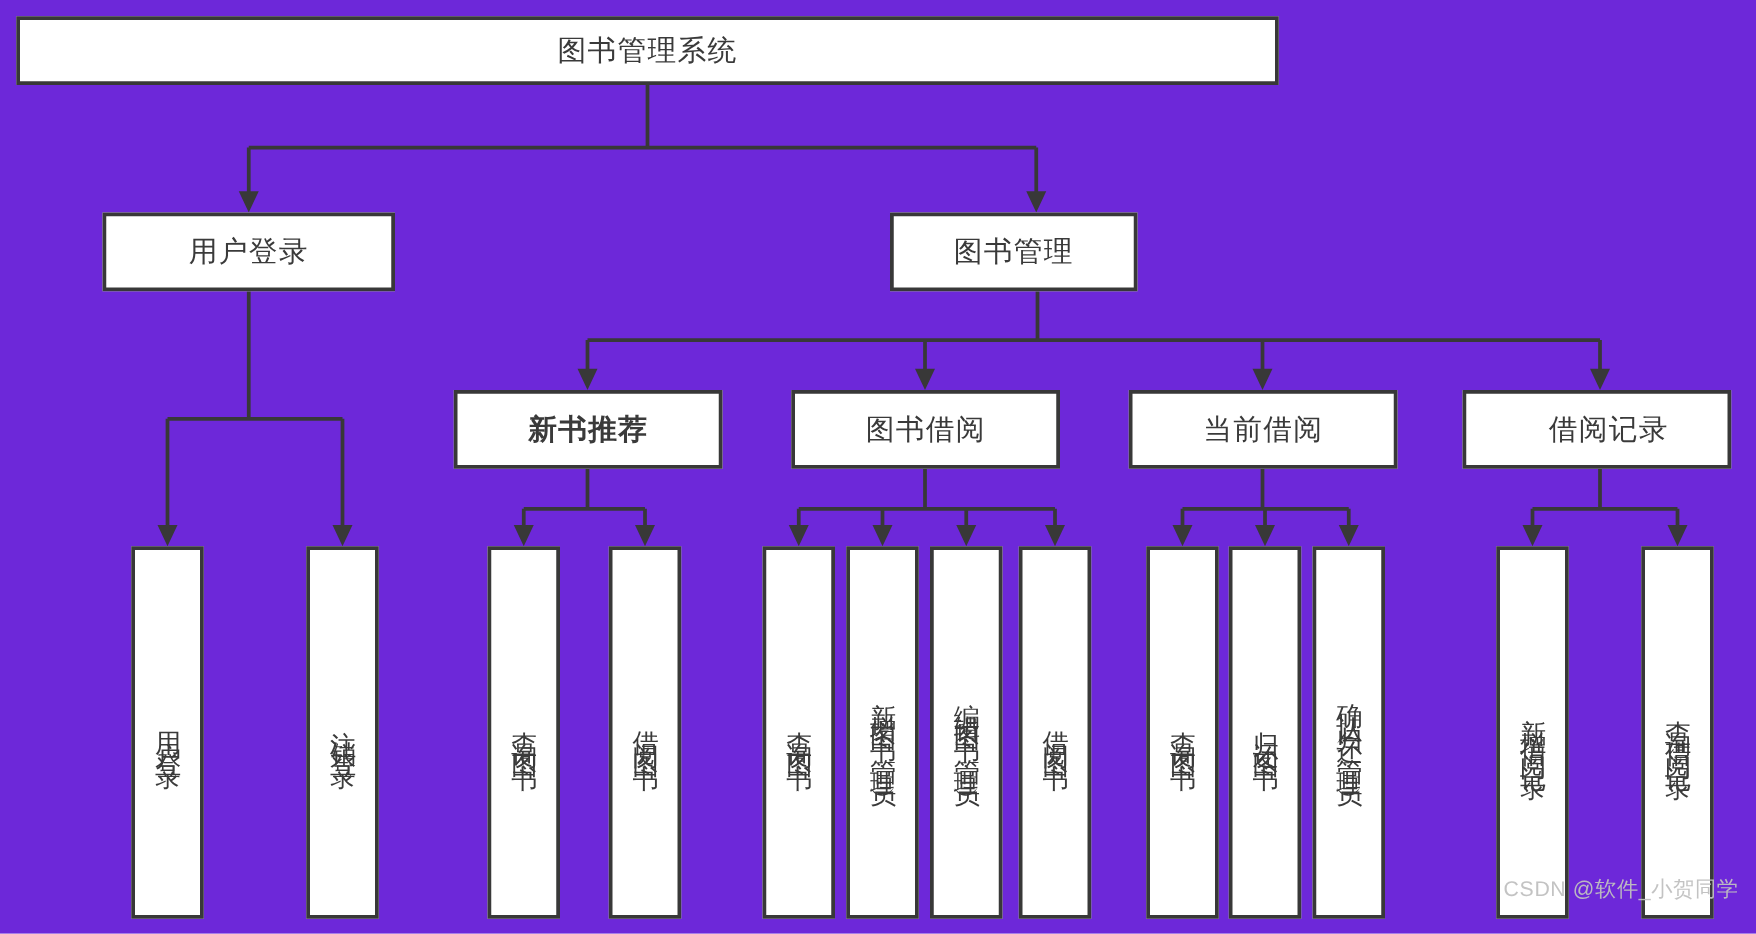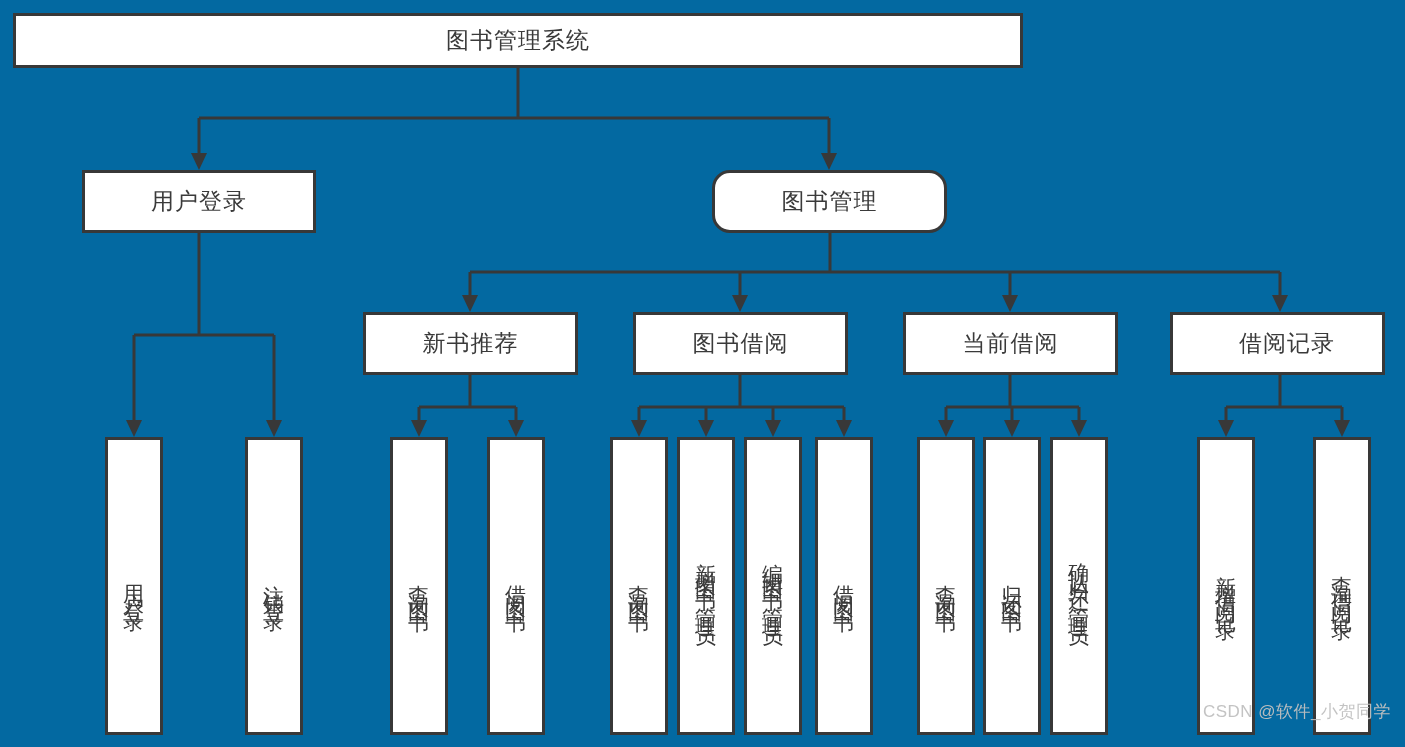--- a/index.html
+++ b/index.html
@@ -1,20 +1,20 @@
 <!DOCTYPE html>
 <html><head>
 <meta charset="utf-8">
 <style>
   html, body { margin: 0; padding: 0; background: #ffffff; }
   .canvas {
     position: relative;
     width: 1405px;
     height: 747px;
-    background: #0369a1;
+    background: #6d28d9;
     font-family: "Liberation Sans", sans-serif;
     overflow: hidden;
   }
   .connectors {
     position: absolute;
     left: 0; top: 0;
     width: 1405px; height: 747px;
     z-index: 1;
   }
   .node {
@@ -79,25 +79,25 @@
       M1226 437 l-8 -17 h16 z M1342 437 l-8 -17 h16 z"></path>
   </svg>
 
   <div class="node" style="left:13px; top:13px; width:1010px; height:55px;">
     <span class="hlabel">图书管理系统</span>
   </div>
 
   <div class="node lvl2" style="left:82px; width:234px;">
     <span class="hlabel">用户登录</span>
   </div>
-  <div class="node lvl2" style="left:712px; width:235px;border-radius:18px;">
+  <div class="node lvl2" style="left:712px; width:198px;">
     <span class="hlabel">图书管理</span>
   </div>
 
-  <div class="node lvl3" style="left:363px;">
+  <div class="node lvl3" style="left:363px;font-weight:bold;">
     <span class="hlabel">新书推荐</span>
   </div>
   <div class="node lvl3" style="left:903px;">
     <span class="hlabel">当前借阅</span>
   </div>
   <div class="node lvl3" style="left:633px;">
     <span class="hlabel">图书借阅</span>
   </div>
   <div class="node lvl3" style="left:1170px;padding-left:19px;">
     <span class="hlabel">借阅记录</span>

